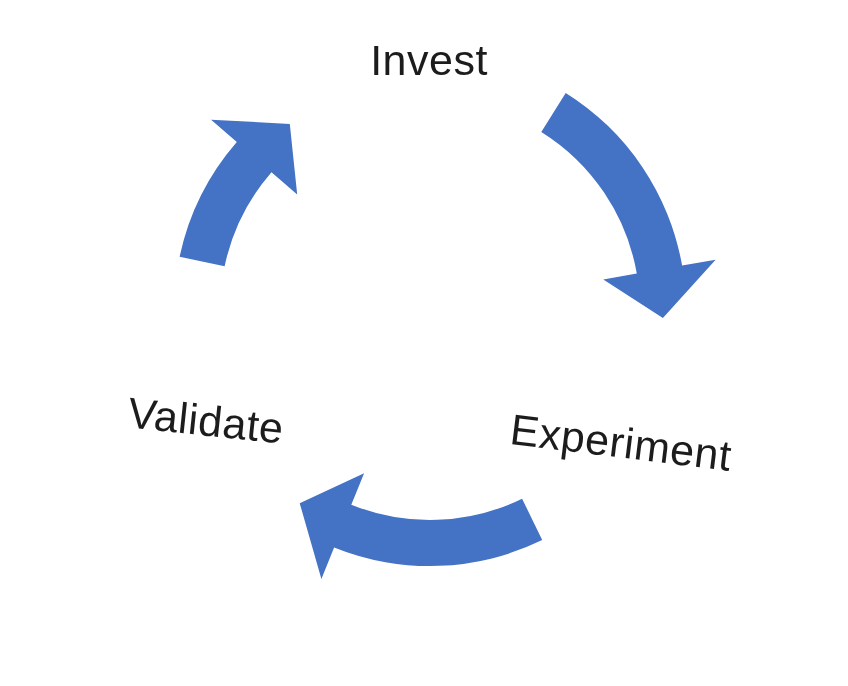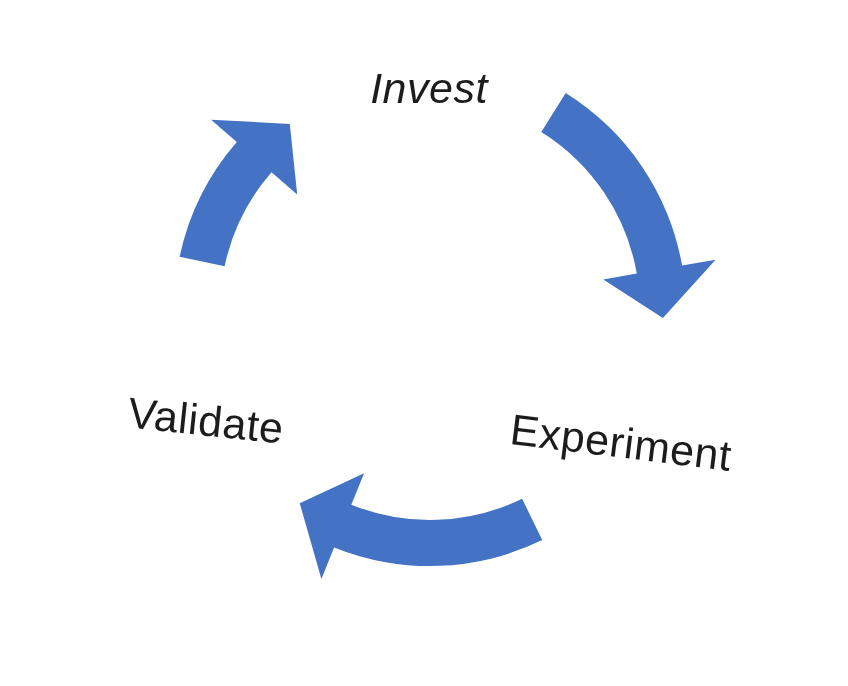--- a/index.html
+++ b/index.html
@@ -27,22 +27,21 @@
     color: #1c1c1c;
     font-size: 43px;
     font-weight: 400;
     letter-spacing: 0.5px;
     white-space: nowrap;
     transform: translate(-50%, -50%);
     user-select: none;
   }
   .label-invest {
     left: 429px;
-    top: 88px;
-    font-style: italic;
+    top: 60px;
   }
   .label-experiment {
     left: 621px;
     top: 443px;
     transform: translate(-50%, -50%) rotate(7deg);
   }
   .label-validate {
     left: 206px;
     top: 421px;
     transform: translate(-50%, -50%) rotate(6deg);

